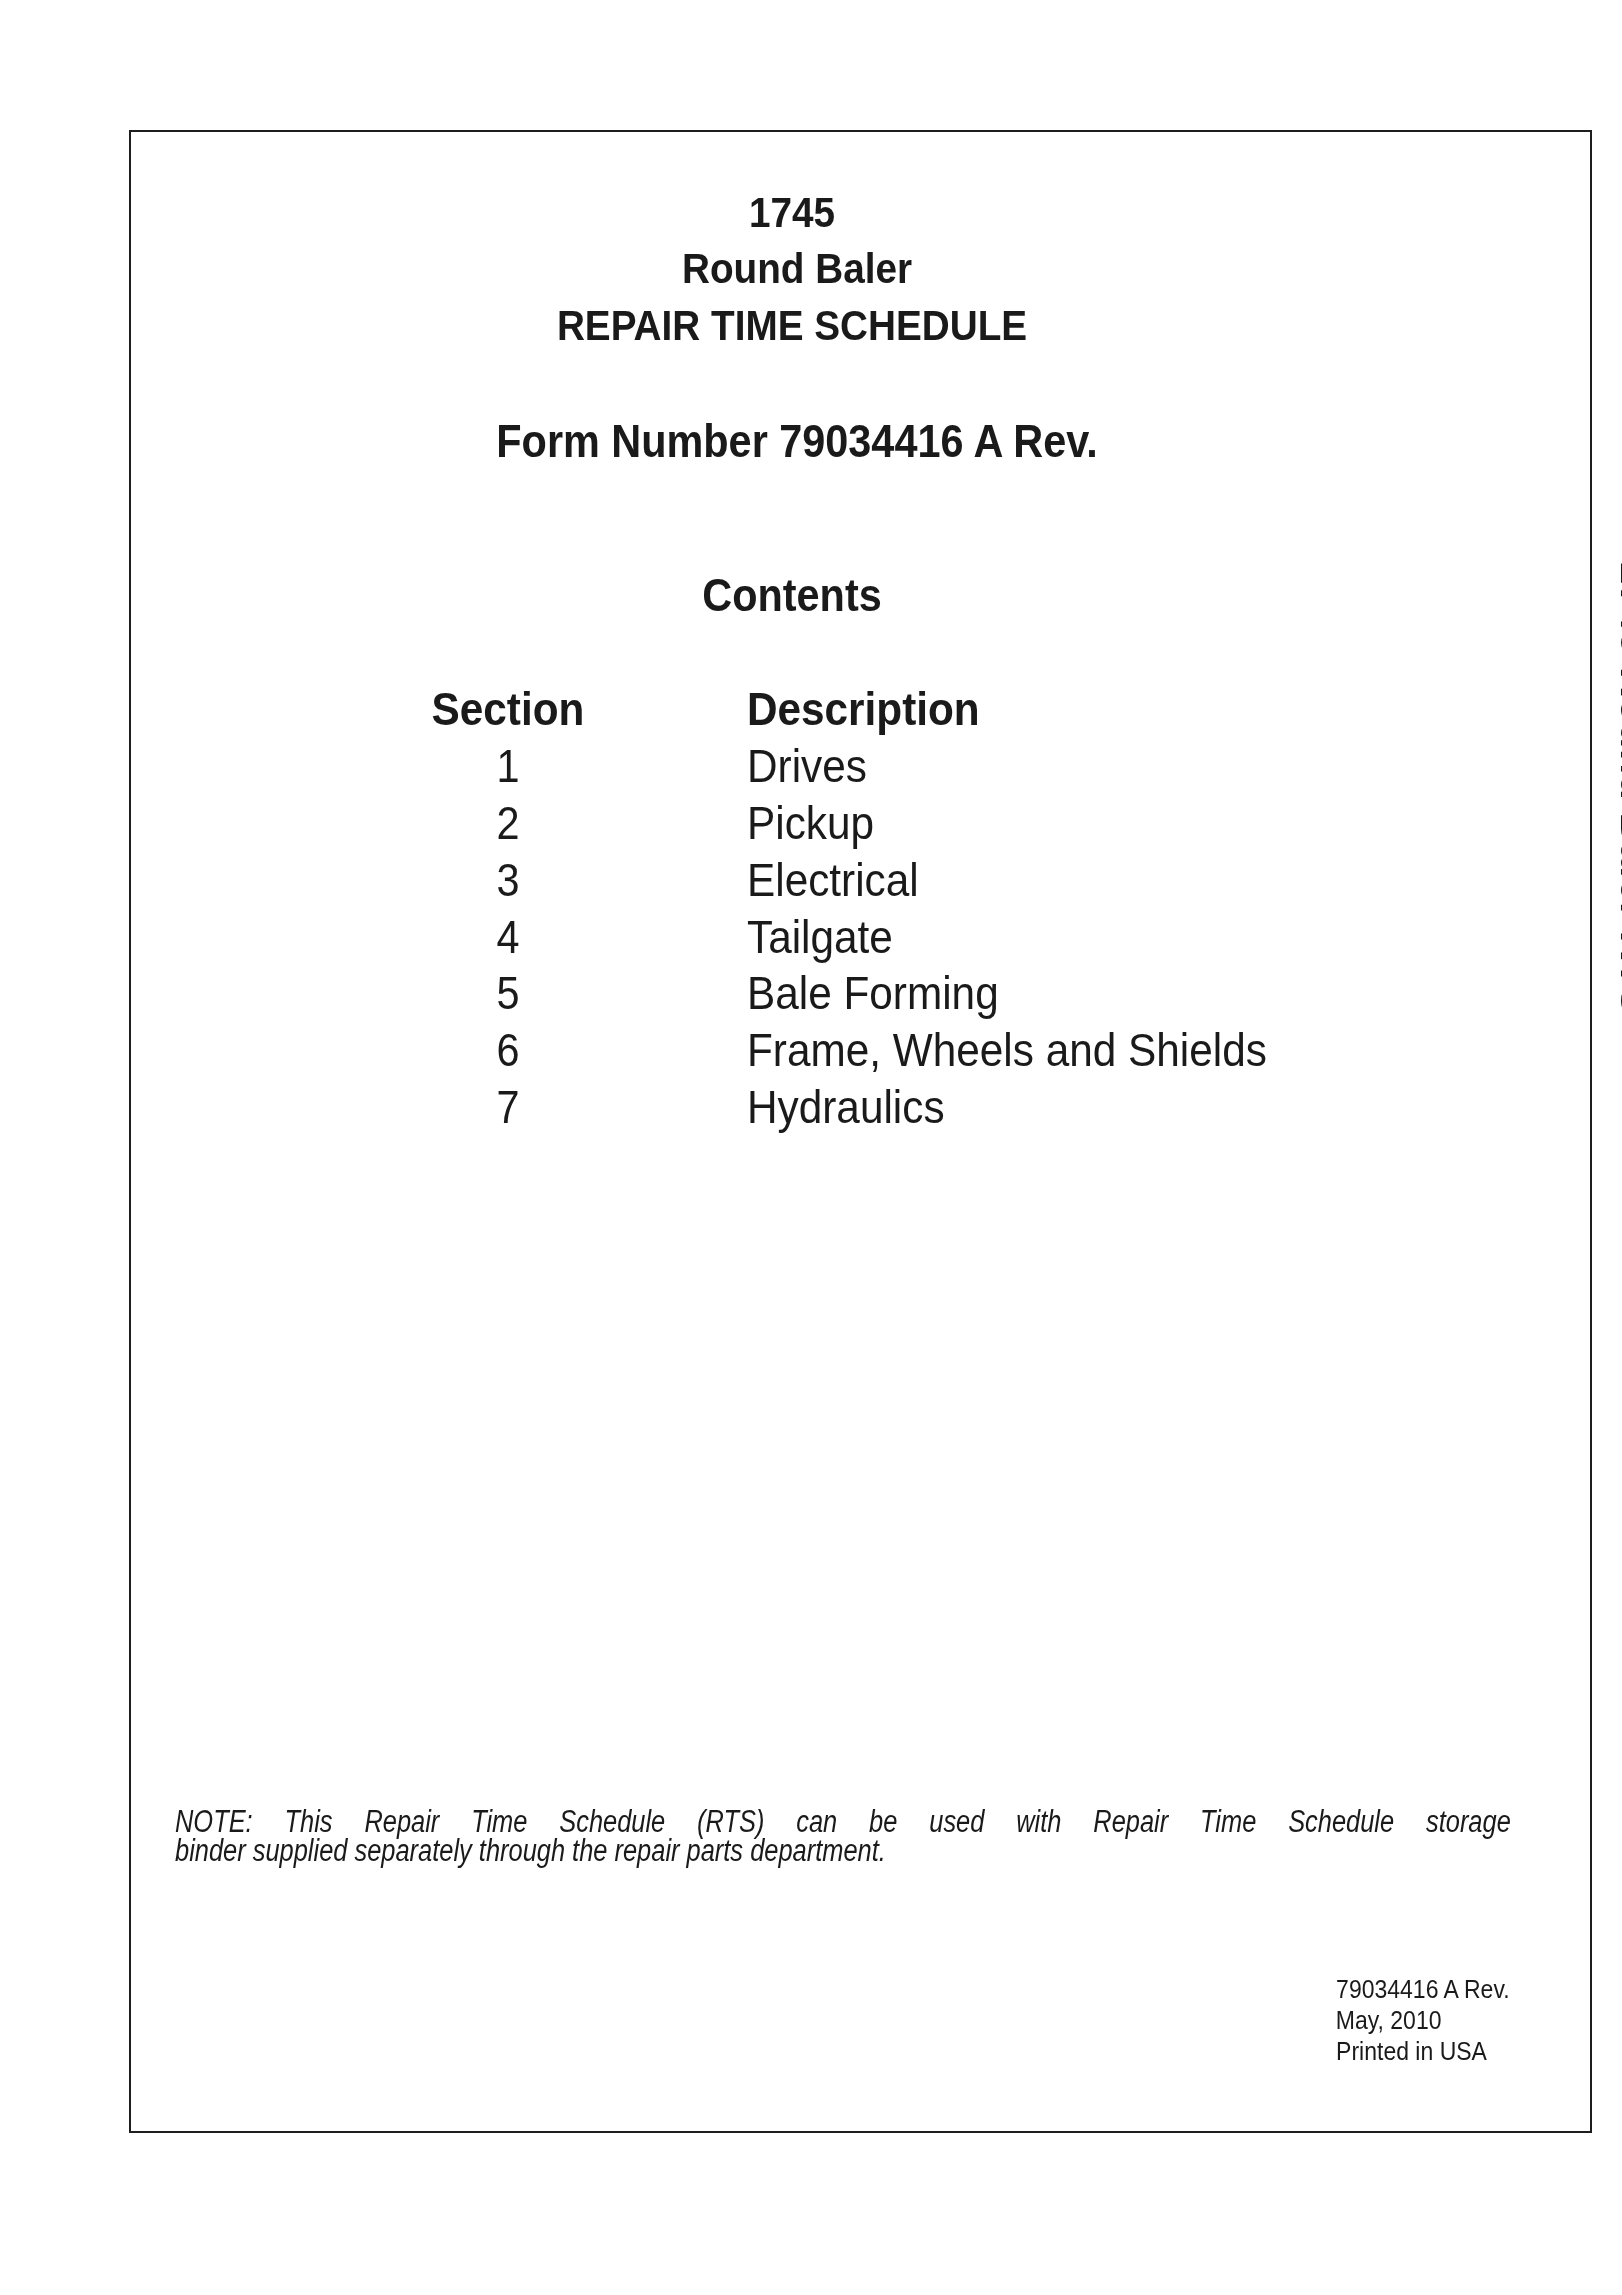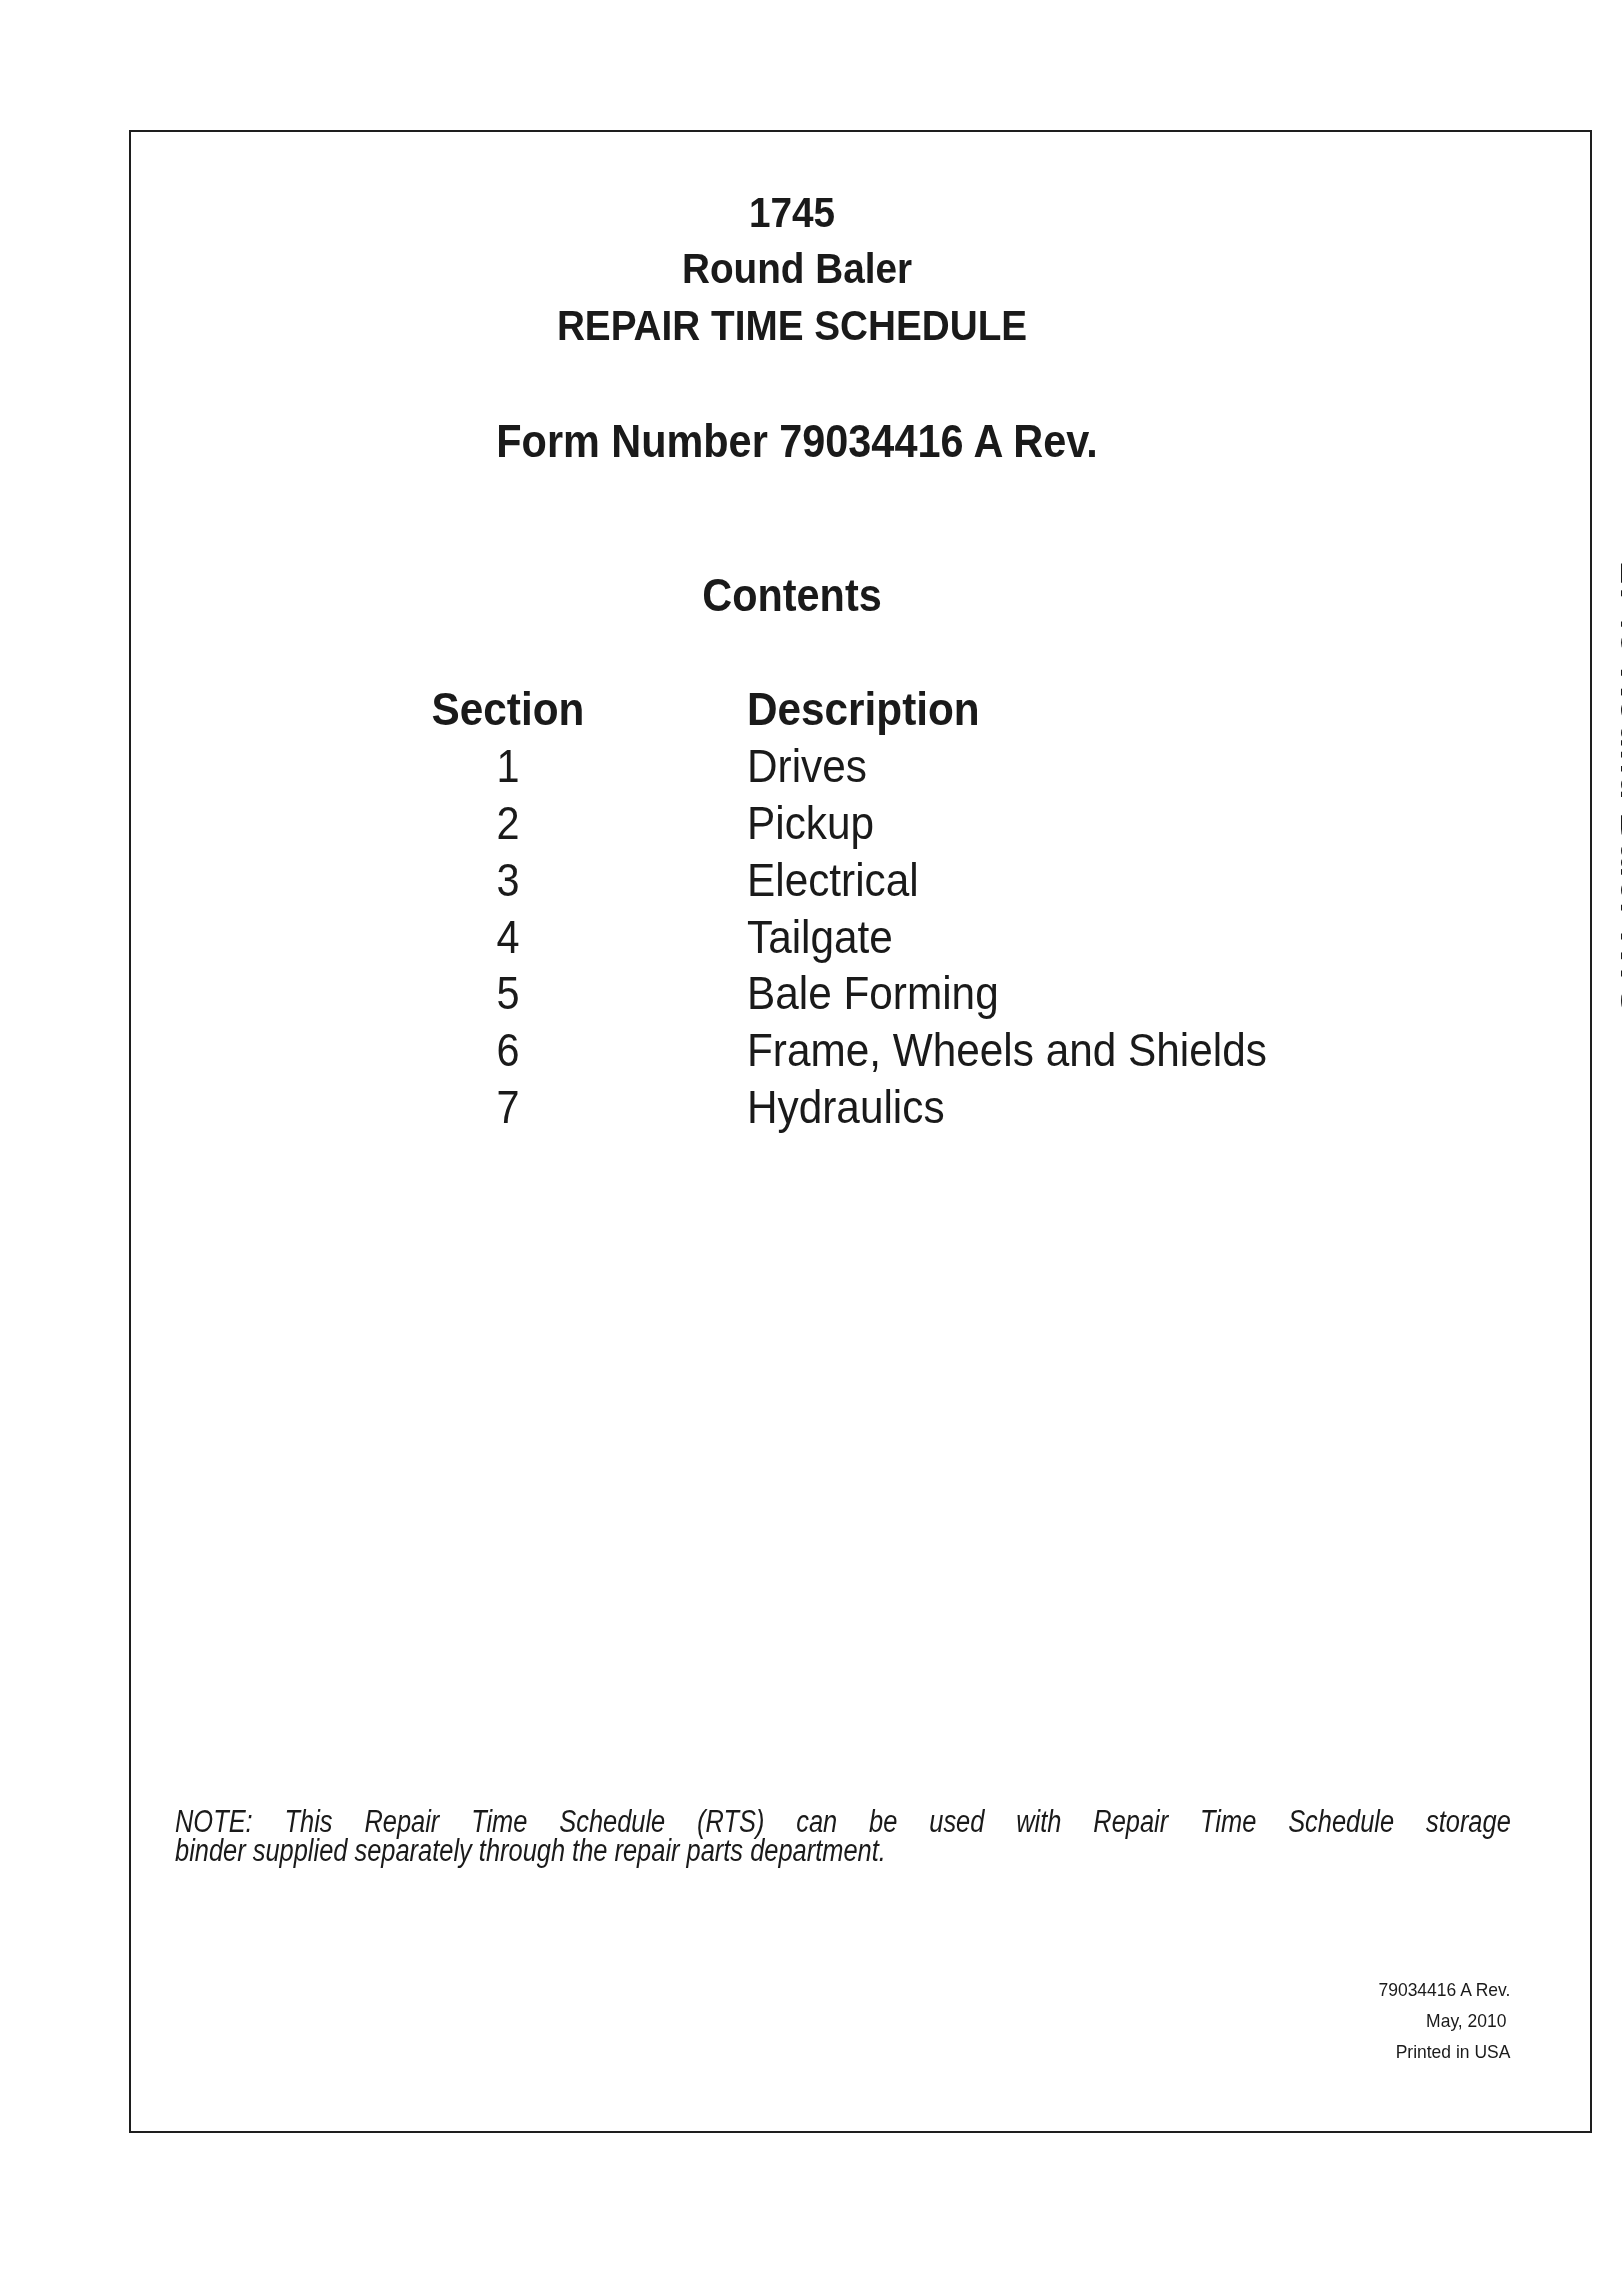--- a/index.html
+++ b/index.html
@@ -11,21 +11,21 @@
   .title-line { font-weight: bold; font-size: 43px; transform: scaleX(0.9); transform-origin: center; }
   .ctr { transform: translateX(-50%) scaleX(0.9); transform-origin: center; }
   .heading { font-weight: bold; font-size: 46px; }
   .col-section { font-weight: bold; font-size: 47px; }
   .row-num, .row-desc { font-size: 46px; font-weight: normal; }
   .row-desc { transform: scaleX(0.92); transform-origin: left center; }
   .note { font-style: italic; font-size: 31px; line-height: 29.4px; left: 175px; width: 1335px;
           transform: scaleX(0.82); transform-origin: left top; white-space: normal; }
   .note p { margin: 0; width: 1629px; text-align: justify; text-align-last: justify; }
   .note p.last { text-align-last: left; }
-  .footer { right: 113px; text-align: right; font-size: 19px; line-height: 31px; }
+  .footer { right: 113px; font-size: 25px; line-height: 31px; }
   .footer div { transform: scaleX(0.92); transform-origin: right center; }
   .spine { position: absolute; left: 1611px; top: 561px; transform-origin: left top;
            transform: rotate(90deg) translateY(-100%); font-weight: bold; font-size: 41px;
            white-space: nowrap; letter-spacing: 0.7px; }
 </style>
 </head>
 <body>
 
 <div class="frame"></div>
 

